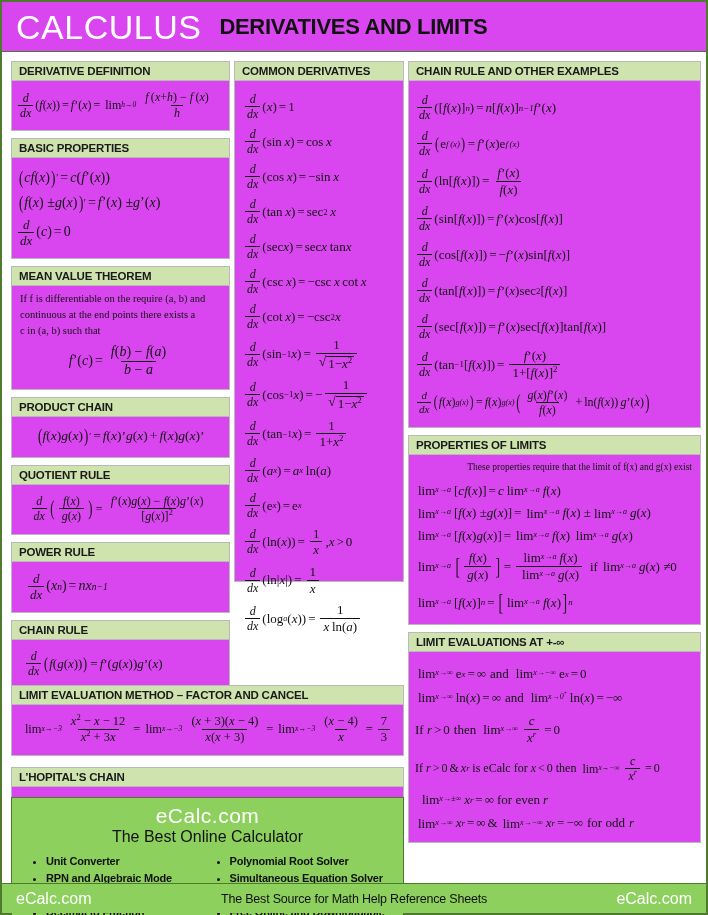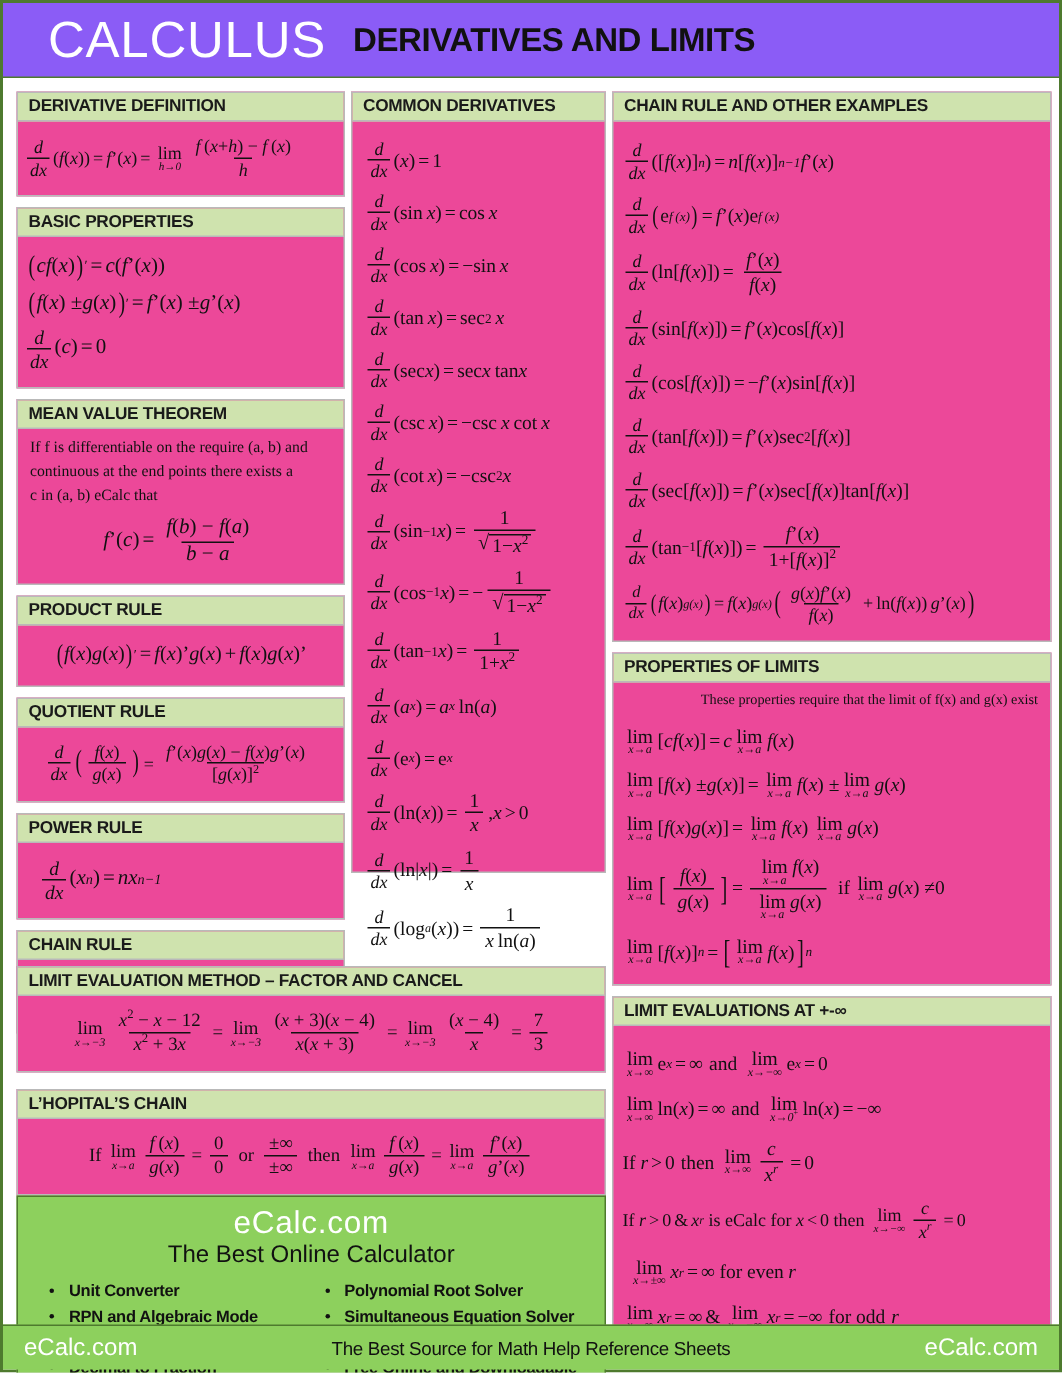--- a/index.html
+++ b/index.html
@@ -12,24 +12,24 @@
   #page {
     position: relative;
     width: 708px; height: 915px;
     background: #ffffff;
     border: 2px solid #4e7a2e;
   }
 
   
   .header {
     height: 50px;
-    background: #8b5cf6;
+    background: #d946ef;
     display: flex;
     align-items: center;
-    padding-left: 30px;
+    padding-left: 14px;
     border-bottom: 1px solid #4e7a2e;
   }
   .header .calculus {
     color: #ffffff;
     font-size: 34px;
     letter-spacing: 0.5px;
     font-weight: 400;
     line-height: 1;
   }
   .header .subtitle {
@@ -48,21 +48,21 @@
     padding: 8px 8px 0 8px;
   }
   .col { position: absolute; top: 8px; }
   .col-left   { left: 9px;   width: 219px; }
   .col-mid    { left: 232px; width: 170px; }
   .col-right  { left: 406px; width: 293px; }
 
   
   .panel {
     border: 1px solid #b9b9b9;
-    background: #ec4899;
+    background: #d946ef;
     margin-bottom: 7px;
   }
   .panel-title {
     background: #cfe3ae;
     color: #1a1a1a;
     font-size: 11.5px;
     font-weight: 600;
     letter-spacing: -0.2px;
     padding: 3px 6px 3px 7px;
     border-bottom: 1px solid #b9b9b9;
@@ -111,21 +111,20 @@
     font-size: 12px;
     margin-right: 2px;
     line-height: 1.0;
   }
   .ddx > .t { padding: 0 4px 1px 4px; }
   .ddx > .b { padding: 1px 2px 0 2px; border-top: 1px solid #111; }
 
   
   .lim {
     display: inline-flex;
-    flex-direction: column;
     align-items: center;
     margin: 0 3px;
     line-height: 1.0;
   }
   .lim > .op { font-style: normal; font-size: 1em; }
   .lim > .sub { font-size: 0.62em; font-style: italic; margin-top: -1px; }
 
   sup { font-size: 0.68em; vertical-align: super; line-height: 0; font-style: normal; }
   sub { font-size: 0.62em; vertical-align: sub; line-height: 0; font-style: italic; }
   .sup-i { font-style: italic; }
@@ -146,21 +145,21 @@
   .prose {
     font-family: "Liberation Serif", serif;
     font-size: 10.5px;
     color: #111;
     line-height: 1.35;
     padding: 1px 2px;
   }
   .note-center { text-align: right; font-size: 9.5px; }
 
   
-  .wide { position: absolute; left: 9px; width: 393px; }
+  .wide { position: absolute; left: 9px; width: 393px; margin-top: 41px; }
 
   
   .promo {
     position: absolute;
     left: 9px; width: 393px;
     background: #8dd05d;
     border: 1px solid #4e7a2e;
     padding: 7px 4px 7px 4px;
     text-align: center;
   }
@@ -283,34 +282,34 @@
               <span class="mn">0</span>
           </div>
         </div>
       </div>
 
       <div class="panel">
         <div class="panel-title">MEAN VALUE THEOREM</div>
         <div class="panel-body">
           <div class="prose">If f is differentiable on the require (a, b) and</div>
           <div class="prose">continuous at the end points there exists a</div>
-          <div class="prose">c in (a, b) eCalc that</div>
+          <div class="prose">c in (a, b) such that</div>
           <div class="mathline center" style="font-size:14px;margin-top:6px;">
             <span class="mi">f</span><span class="mo tight">’</span>(<span class="mi">c</span>)
             <span class="mo">=</span>
             <span class="frac">
               <span class="num"><span class="mi">f</span>(<span class="mi">b</span>) − <span class="mi">f</span>(<span class="mi">a</span>)</span>
               <span class="den"><span class="mi">b</span> − <span class="mi">a</span></span>
             </span>
           </div>
         </div>
       </div>
 
       <div class="panel">
-        <div class="panel-title">PRODUCT RULE</div>
+        <div class="panel-title">PRODUCT CHAIN</div>
         <div class="panel-body">
           <div class="mathline center" style="font-size:13.5px;">
             <span class="medparen">(</span><span class="mi">f</span>(<span class="mi">x</span>)<span class="mi">g</span>(<span class="mi">x</span>)<span class="medparen">)</span><sup>′</sup>
             <span class="mo">=</span><span class="mi">f</span>(<span class="mi">x</span>)’<span class="mi">g</span>(<span class="mi">x</span>)
             <span class="mo">+</span><span class="mi">f</span>(<span class="mi">x</span>)<span class="mi">g</span>(<span class="mi">x</span>)’
           </div>
         </div>
       </div>
 
       <div class="panel">

